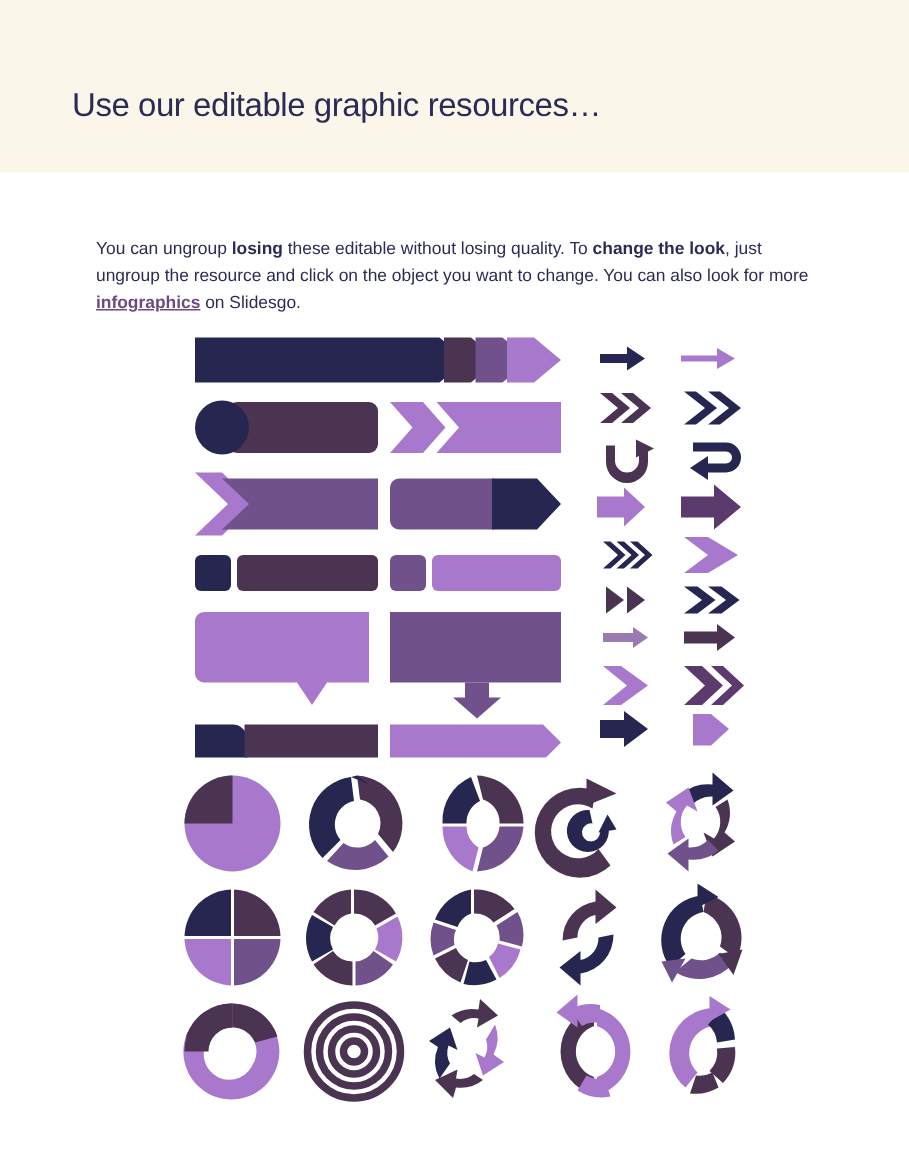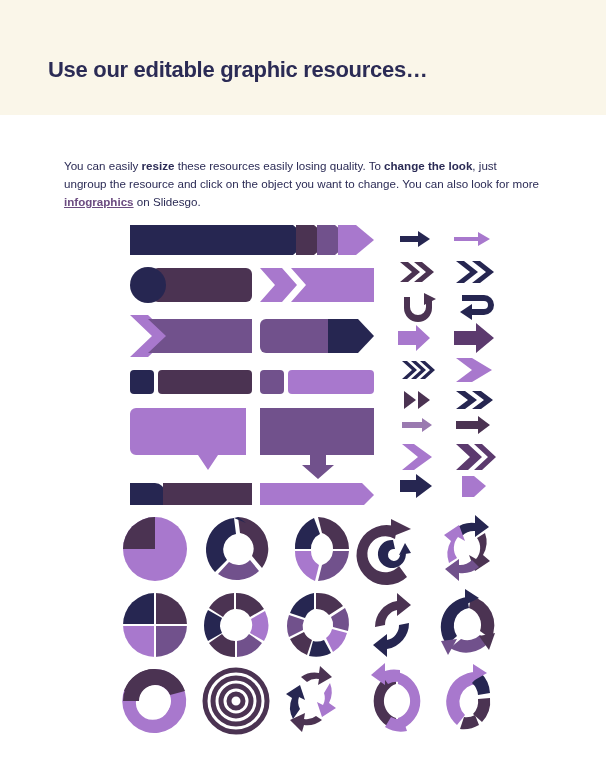--- a/index.html
+++ b/index.html
@@ -9,21 +9,21 @@
     font-family:"Liberation Sans", sans-serif;
     overflow:hidden;
     position:relative;
   }
   .header-band{
     position:absolute;left:0;top:0;width:606px;height:115px;
     background:#faf6e9;
   }
   .page-title{
     position:absolute;left:48px;top:57px;
-    font-size:22px;font-weight:bold;letter-spacing:-0.3px;
+    font-size:22px;font-weight:normal;letter-spacing:-0.3px;
     color:#2b2b55;
     margin:0;
     font-family:"Liberation Sans", sans-serif;
   }
   .intro-para{
     position:absolute;left:64px;top:157px;width:476px;
     font-size:11.6px;line-height:18px;color:#2b2b55;
     margin:0;
     font-family:"Liberation Sans", sans-serif;
   }
@@ -35,21 +35,21 @@
   .sec-bars{position:absolute;left:0;top:215px;width:606px;height:290px;}
   .sec-arrows{position:absolute;left:386px;top:215px;width:120px;height:290px;}
   .sec-circles{position:absolute;left:105px;top:505px;width:400px;height:250px;}
 </style>
 </head>
 <body>
 
 <div class="header-band"></div>
 <h1 class="page-title">Use our editable graphic resources…</h1>
 
-<p class="intro-para"><span>You can easily </span><b>resize</b><span> these resources easily losing quality. To </span><b>change the look</b><span>, just ungroup the resource and click on the object you want to change. You can also look for more </span><a href="#" class="intro-link">infographics</a><span> on Slidesgo.</span></p>
+<p class="intro-para"><span>You can ungroup </span><b>losing</b><span> these editable without losing quality. To </span><b>change the look</b><span>, just ungroup the resource and click on the object you want to change. You can also look for more </span><a href="#" class="intro-link">infographics</a><span> on Slidesgo.</span></p>
 
 <div class="sec-bars">
 <svg width="606" height="290" viewBox="0 0 606 290" xmlns="http://www.w3.org/2000/svg">
 
   <g>
     <path d="M130,10 L293,10 L311,25 L293,40 L130,40 Z" fill="#262651"></path>
     <path d="M296,10 L314,10 L332,25 L314,40 L296,40 Z" fill="#4b3352"></path>
     <path d="M317,10 L335,10 L353,25 L335,40 L317,40 Z" fill="#71518c"></path>
     <path d="M338,10 L356,10 L374,25 L356,40 L338,40 Z" fill="#a878cd"></path>
   </g>

